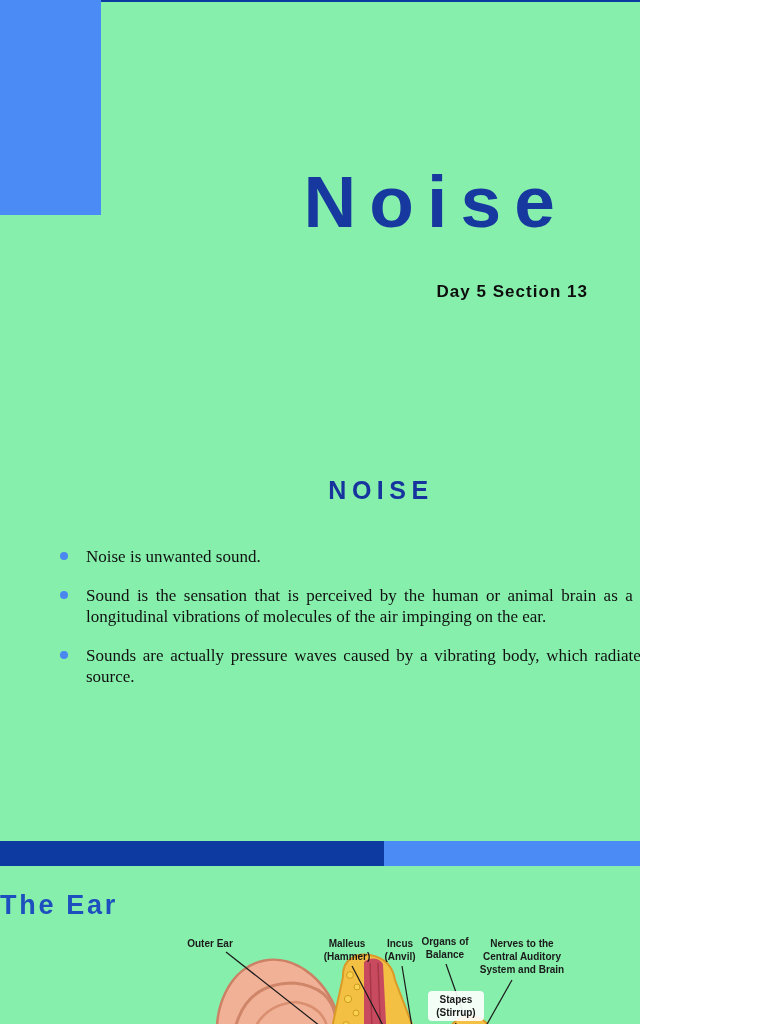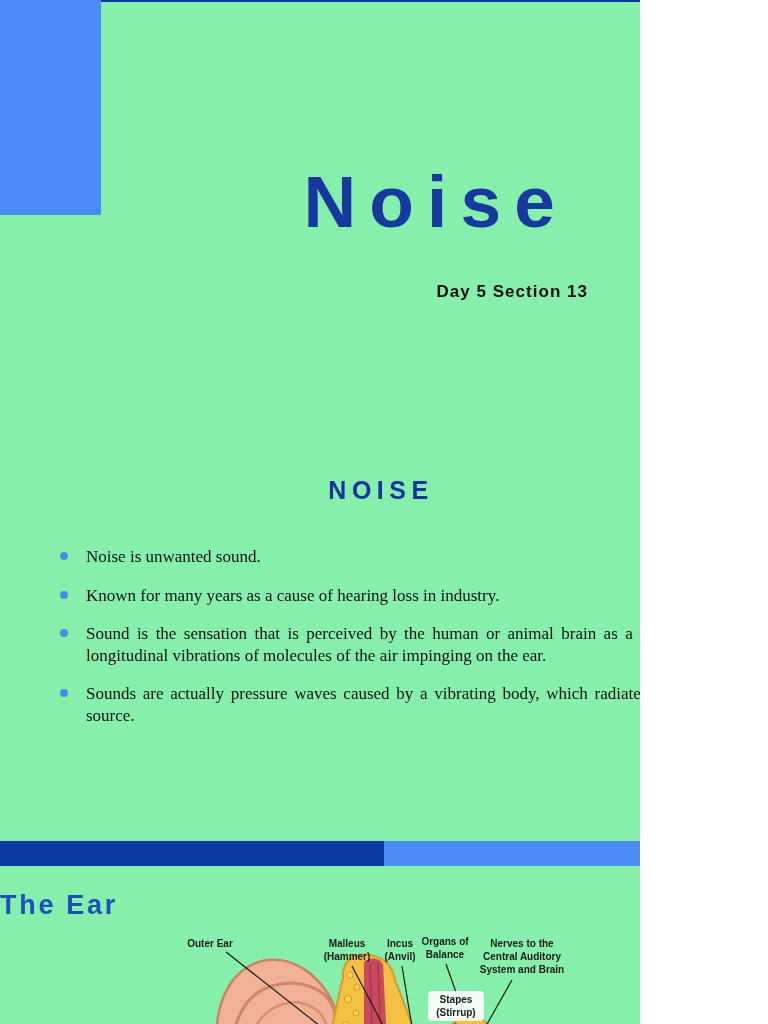--- a/index.html
+++ b/index.html
@@ -105,24 +105,20 @@
 
   <div class="noise-heading">NOISE</div>
 
   <ul class="bullets">
     <li>
       <span class="dot"></span>
       <span>Noise is unwanted sound.</span>
     </li>
     <li>
       <span class="dot"></span>
-      <span>Known for many years as a cause of hearing loss in industry.</span>
-    </li>
-    <li>
-      <span class="dot"></span>
       <span>Sound is the sensation that is perceived by the human or animal brain as a human of longitudinal vibrations of molecules of the air impinging on the ear.</span>
     </li>
     <li>
       <span class="dot"></span>
       <span>Sounds are actually pressure waves caused by a vibrating body, which radiate from the source.</span>
     </li>
   </ul>
 
   <div class="band">
     <div class="dark"></div>

